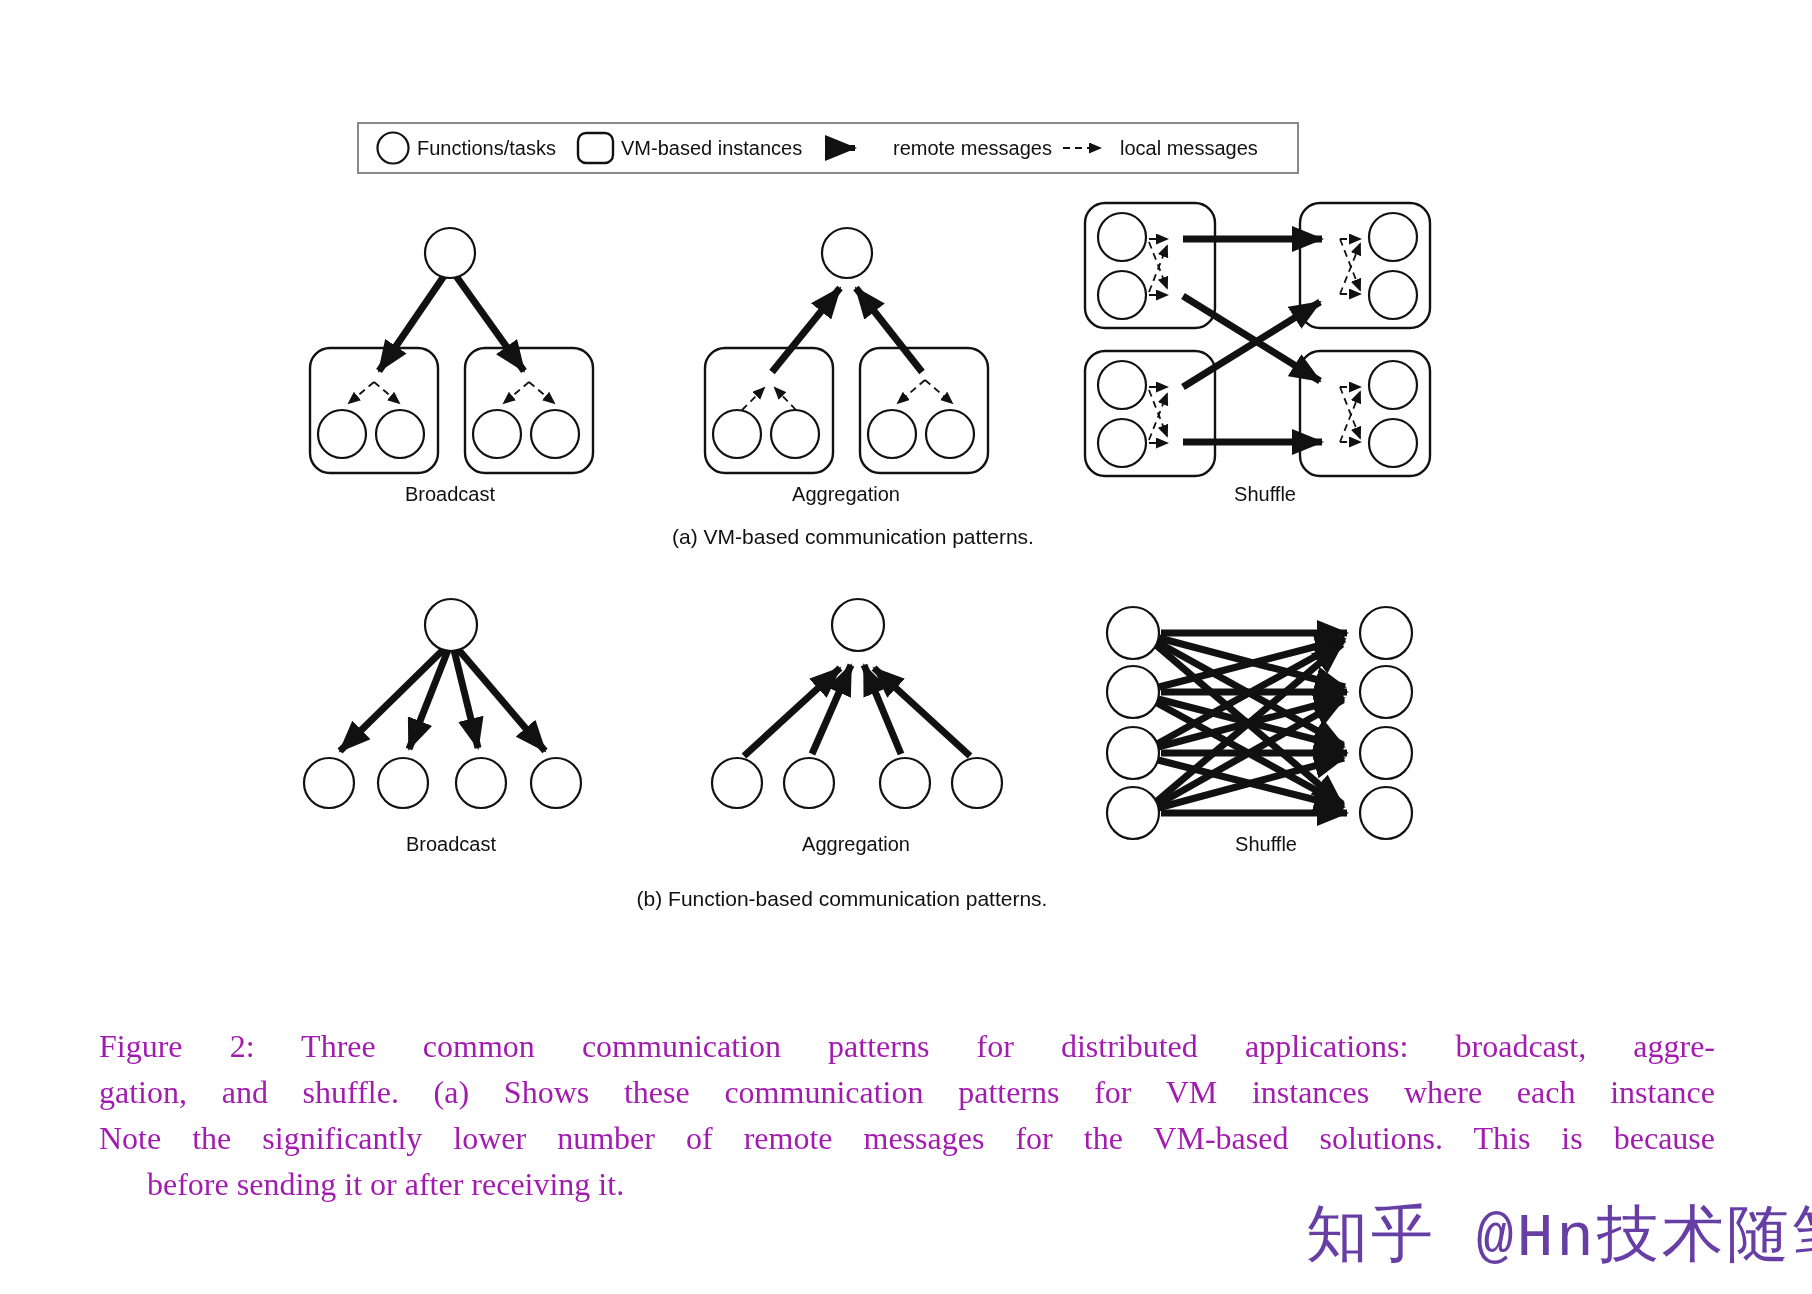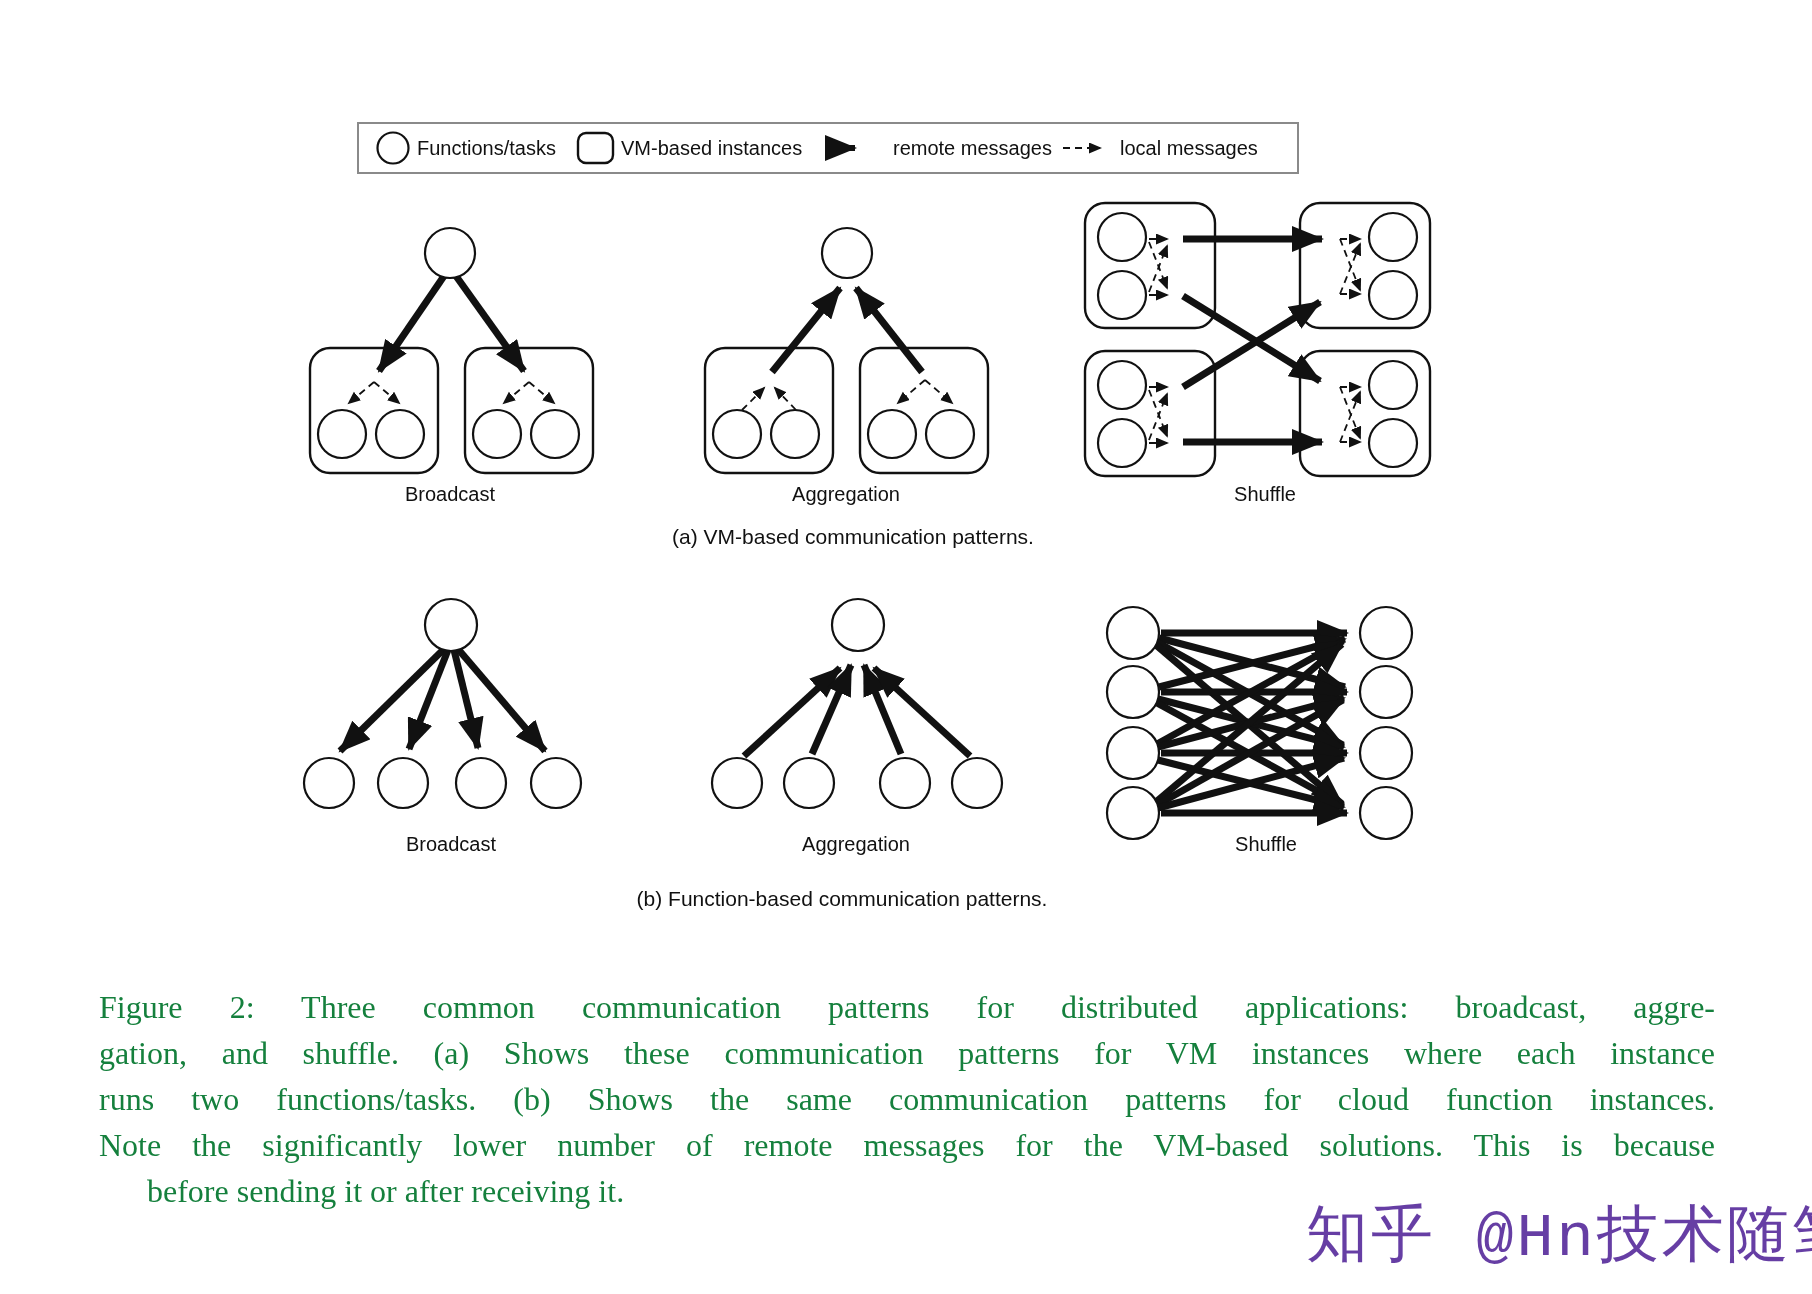--- a/index.html
+++ b/index.html
@@ -10,22 +10,22 @@
   .node{fill:#ffffff;stroke:#111111;stroke-width:2.2;}
   .vmbox{fill:#ffffff;stroke:#111111;stroke-width:2.4;}
   .remote{stroke:#111111;stroke-width:7;fill:none;marker-end:url(#mB);}
   .remote.thin{stroke-width:6;}
   .local{stroke:#111111;stroke-width:1.8;fill:none;stroke-dasharray:7 5;marker-end:url(#mS);}
   .lbl{font-family:"Liberation Sans",sans-serif;font-size:20px;fill:#111111;text-anchor:middle;}
   .llbl{font-family:"Liberation Sans",sans-serif;font-size:20px;fill:#111111;text-anchor:start;}
   .subcap{font-family:"Liberation Sans",sans-serif;font-size:21px;fill:#111111;text-anchor:middle;}
   .legendbox{fill:#ffffff;stroke:#8a8a8a;stroke-width:2;}
   
-  .caption{position:absolute;left:99px;top:984px;width:1616px;z-index:3;
-           font-family:"Liberation Serif",serif;font-size:32px;line-height:46px;color:#15803d;}
+  .caption{position:absolute;left:99px;top:1023px;width:1616px;z-index:3;
+           font-family:"Liberation Serif",serif;font-size:32px;line-height:46px;color:#a21caf;}
   .caption .just{display:block;text-align:justify;text-align-last:justify;white-space:normal;}
   .caption .last{display:block;text-align:left;margin-left:48px;}
   .watermark{position:absolute;left:1306px;top:1192px;z-index:1;white-space:nowrap;
              font-family:Liberation Mono, monospace;font-size:62px;letter-spacing:3px;
              color:#4c1d95;opacity:.85;}
 </style>
 </head>
 <body>
 
 <svg class="fig-svg" width="1812" height="945" viewBox="0 0 1812 945">
@@ -187,16 +187,15 @@
 
     <text class="subcap" x="842" y="906">(b) Function-based communication patterns.</text>
   </g>
 </svg>
 
 <div class="watermark">知乎 @Hn技术随笔</div>
 
 <div class="caption">
   <span class="just">Figure 2:  Three common communication patterns for distributed applications:  broadcast, aggre-</span>
   <span class="just">gation, and shuffle. (a) Shows these communication patterns for VM instances where each instance</span>
-  <span class="just">runs two functions/tasks. (b) Shows the same communication patterns for cloud function instances.</span>
   <span class="just">Note the significantly lower number of remote messages for the VM-based solutions.  This is because</span>
   <span class="last">before sending it or after receiving it.</span>
 </div>
 
 </body></html>

